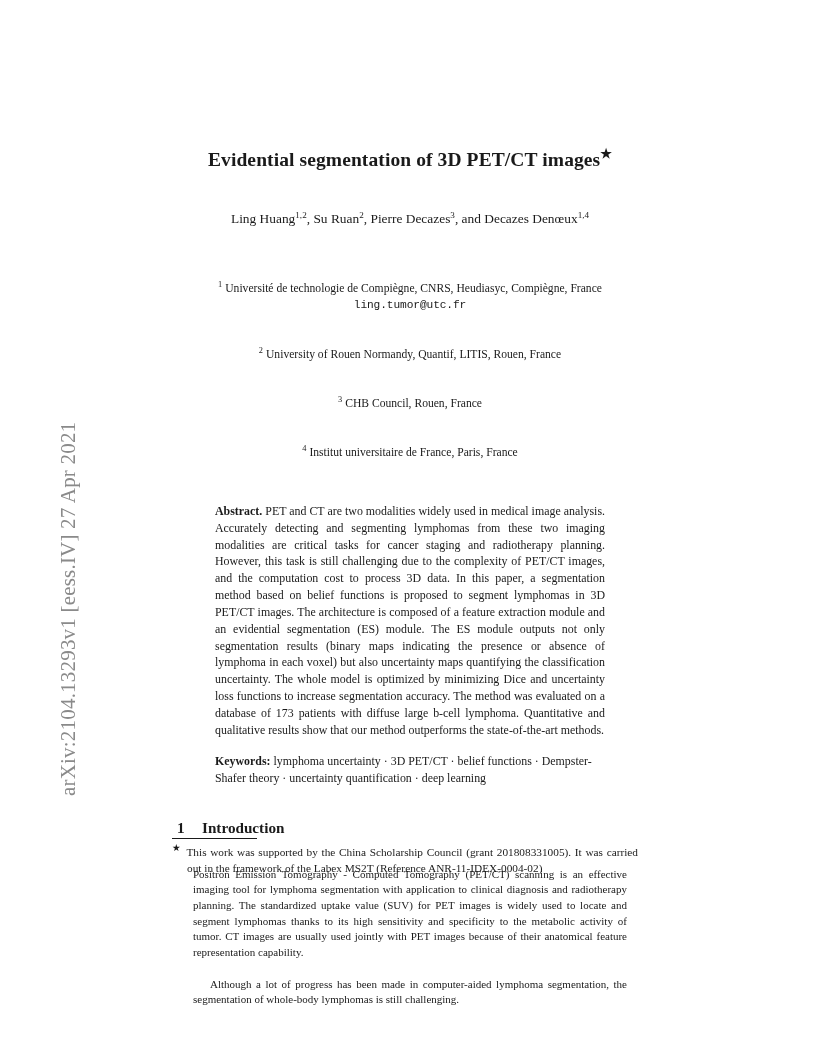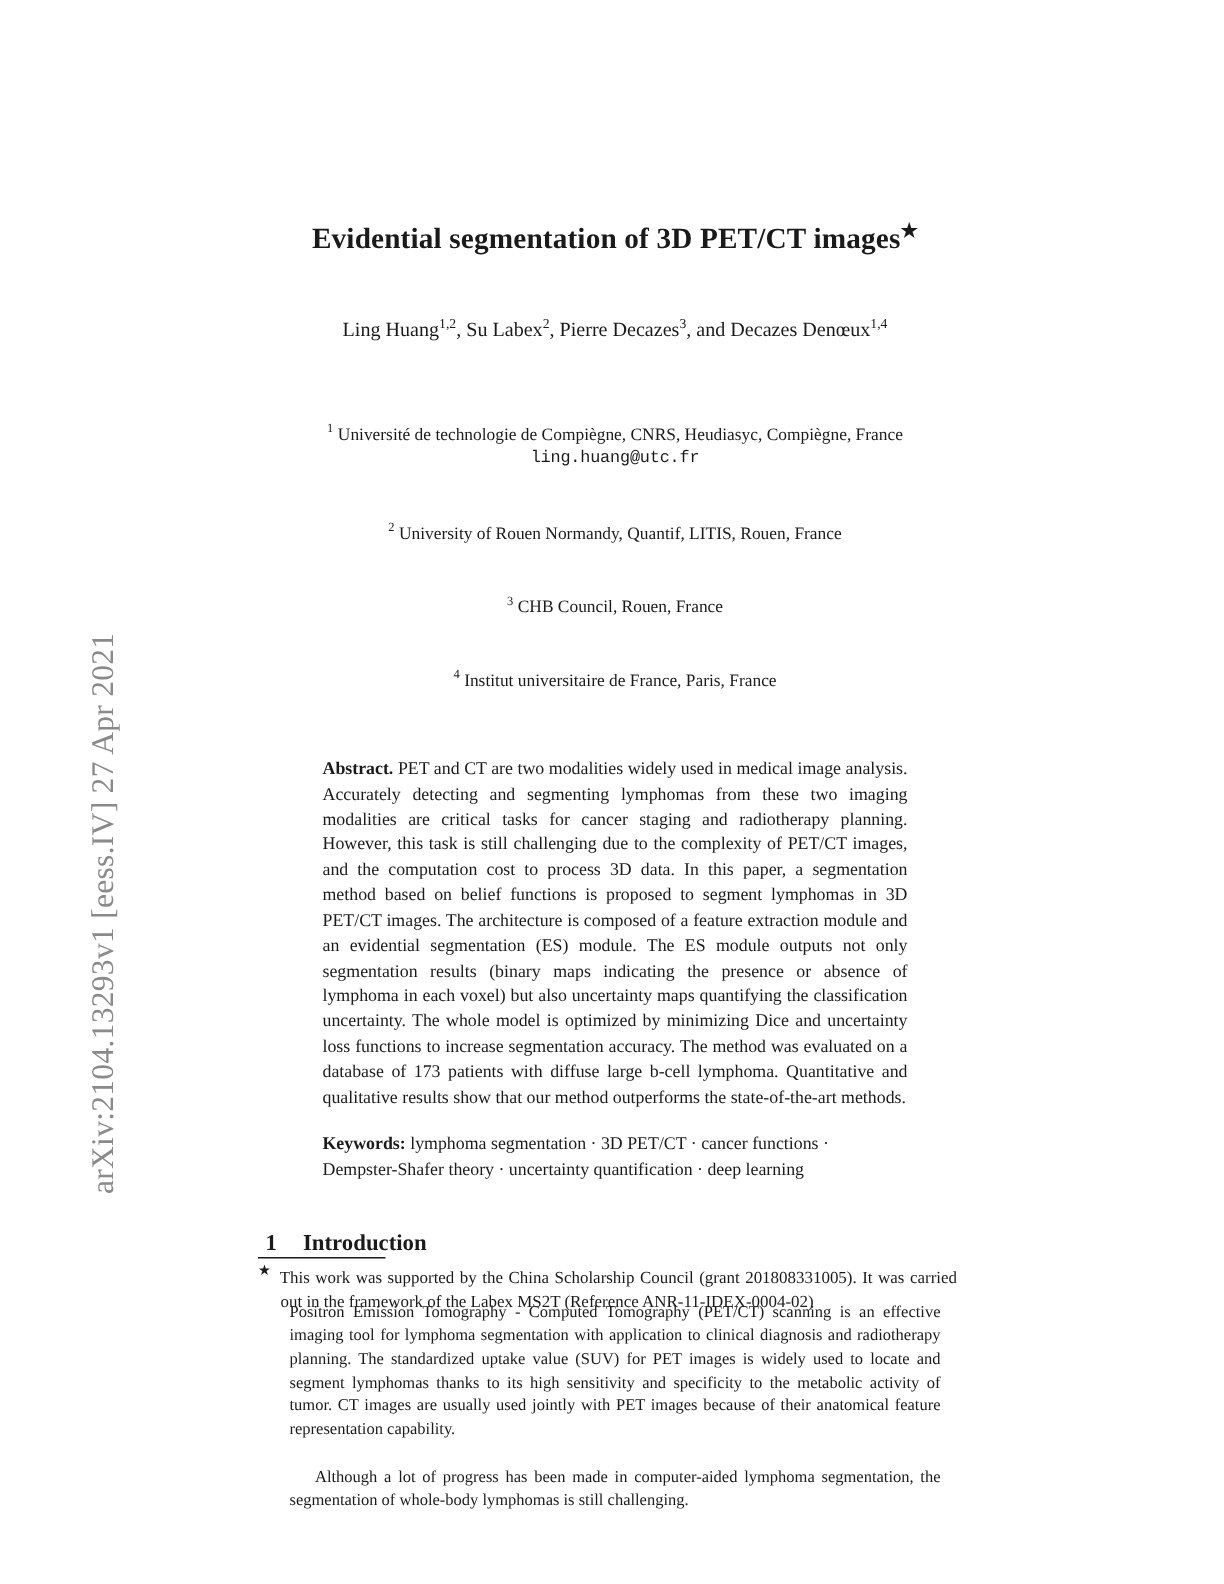--- a/index.html
+++ b/index.html
@@ -178,33 +178,33 @@
 </style>
 </head>
 <body>
 
 <div class="arxiv-stamp">arXiv:2104.13293v1  [eess.IV]  27 Apr 2021</div>
 
 <div class="page">
 
   <h1 class="title"><span>Evidential segmentation of 3D PET/CT images</span><span class="star">★</span></h1>
 
-  <p class="authors"><span>Ling Huang</span><sup>1,2</sup><span>, </span><span>Su Labex</span><sup>2</sup><span>, </span><span>Pierre Decazes</span><sup>3</sup><span>, and </span><span>Decazes Denœux</span><sup>1,4</sup></p>
+  <p class="authors"><span>Ling Huang</span><sup>1,2</sup><span>, </span><span>Su Ruan</span><sup>2</sup><span>, </span><span>Pierre Decazes</span><sup>3</sup><span>, and </span><span>Decazes Denœux</span><sup>1,4</sup></p>
 
   <div class="affiliations">
     <span class="aff-line"><span class="aff-num">1</span><span>Université de technologie de Compiègne, CNRS, Heudiasyc, Compiègne, France</span></span>
-    <span class="email">ling.huang@utc.fr</span>
+    <span class="email">ling.tumor@utc.fr</span>
     <span class="aff-line"><span class="aff-num">2</span><span>University of Rouen Normandy, Quantif, LITIS, Rouen, France</span></span>
     <span class="aff-line"><span class="aff-num">3</span><span>CHB Council, Rouen, France</span></span>
     <span class="aff-line"><span class="aff-num">4</span><span>Institut universitaire de France, Paris, France</span></span>
   </div>
 
   <div class="abstract-block">
     <p><span class="lead">Abstract.</span> <span>PET and CT are two modalities widely used in medical image analysis. Accurately detecting and segmenting lymphomas from these two imaging modalities are critical tasks for cancer staging and radiotherapy planning. However, this task is still challenging due to the complexity of PET/CT images, and the computation cost to process 3D data. In this paper, a segmentation method based on belief functions is proposed to segment lymphomas in 3D PET/CT images. The architecture is composed of a feature extraction module and an evidential segmentation (ES) module. The ES module outputs not only segmentation results (binary maps indicating the presence or absence of lymphoma in each voxel) but also uncertainty maps quantifying the classification uncertainty. The whole model is optimized by minimizing Dice and uncertainty loss functions to increase segmentation accuracy. The method was evaluated on a database of 173 patients with diffuse large b-cell lymphoma. Quantitative and qualitative results show that our method outperforms the state-of-the-art methods.</span></p>
-    <p class="keywords"><span class="lead">Keywords:</span> <span>lymphoma segmentation · 3D PET/CT · cancer functions · Dempster-Shafer theory · uncertainty quantification · deep learning</span></p>
+    <p class="keywords"><span class="lead">Keywords:</span> <span>lymphoma uncertainty · 3D PET/CT · belief functions · Dempster-Shafer theory · uncertainty quantification · deep learning</span></p>
   </div>
 
   <h2 class="section-head"><span class="num">1</span><span>Introduction</span></h2>
 
   <p class="body-par">Positron Emission Tomography - Computed Tomography (PET/CT) scanning is an effective imaging tool for lymphoma segmentation with application to clinical diagnosis and radiotherapy planning. The standardized uptake value (SUV) for PET images is widely used to locate and segment lymphomas thanks to its high sensitivity and specificity to the metabolic activity of tumor. CT images are usually used jointly with PET images because of their anatomical feature representation capability.</p>
   <p class="body-par cont">Although a lot of progress has been made in computer-aided lymphoma segmentation, the segmentation of whole-body lymphomas is still challenging.</p>
 
 </div>
 
 <div class="footnote">

